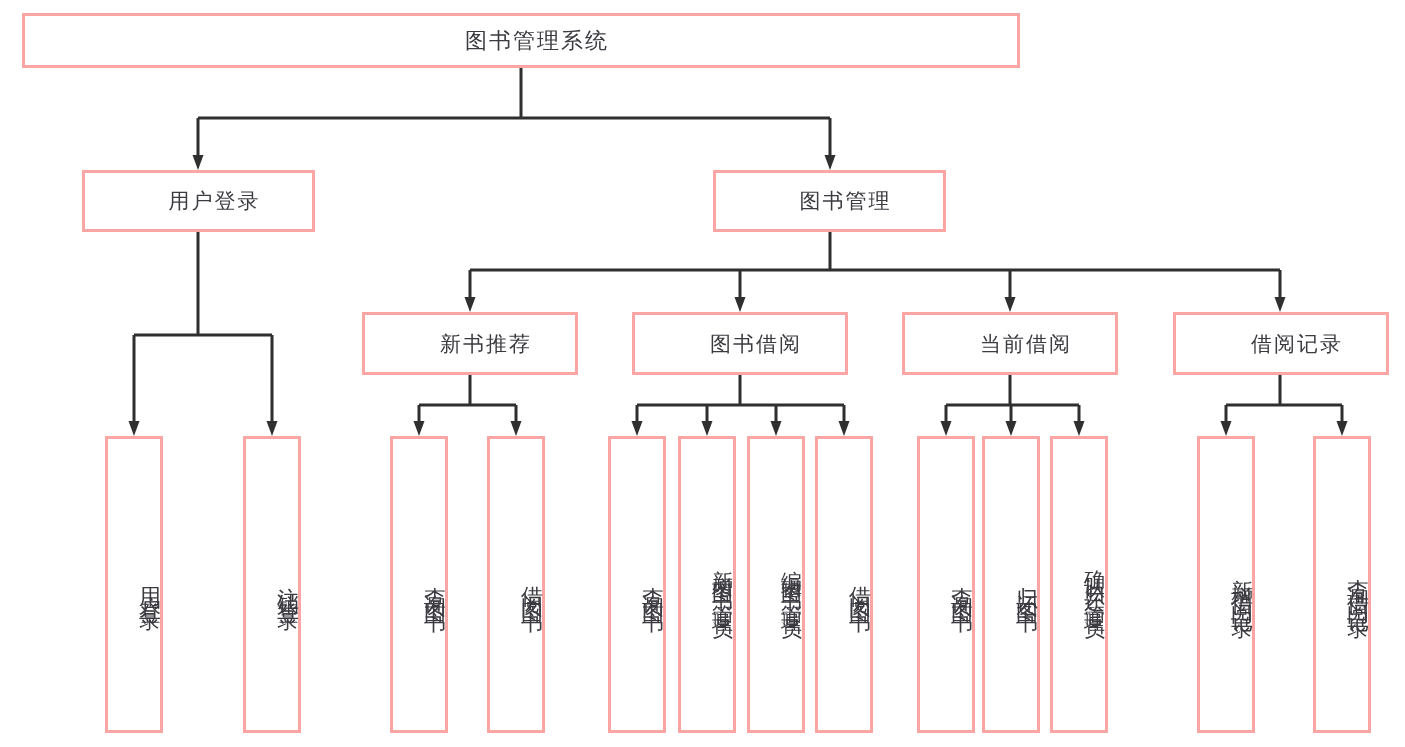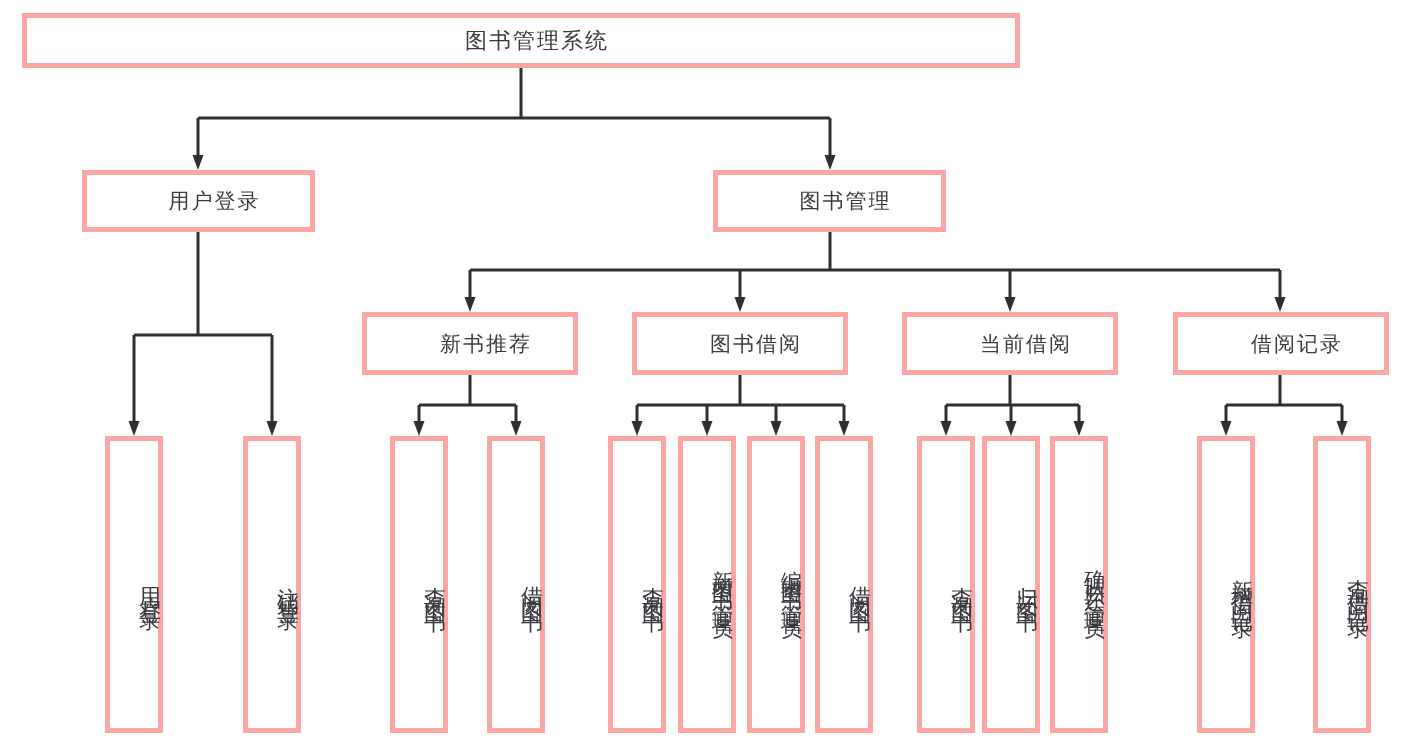--- a/index.html
+++ b/index.html
@@ -20,21 +20,21 @@
     left: 0;
     top: 0;
     width: 1405px;
     height: 747px;
     pointer-events: none;
   }
   .box {
     position: absolute;
     box-sizing: border-box;
     background: #ffffff;
-    border: 5px solid #fca5a5;
+    border: 3px solid #fca5a5;
     display: flex;
     align-items: center;
     justify-content: center;
     color: #3a3a40;
     padding-left: 32px;
   }
   .hlabel {
     font-size: 21px;
     letter-spacing: 2px;
     white-space: nowrap;

